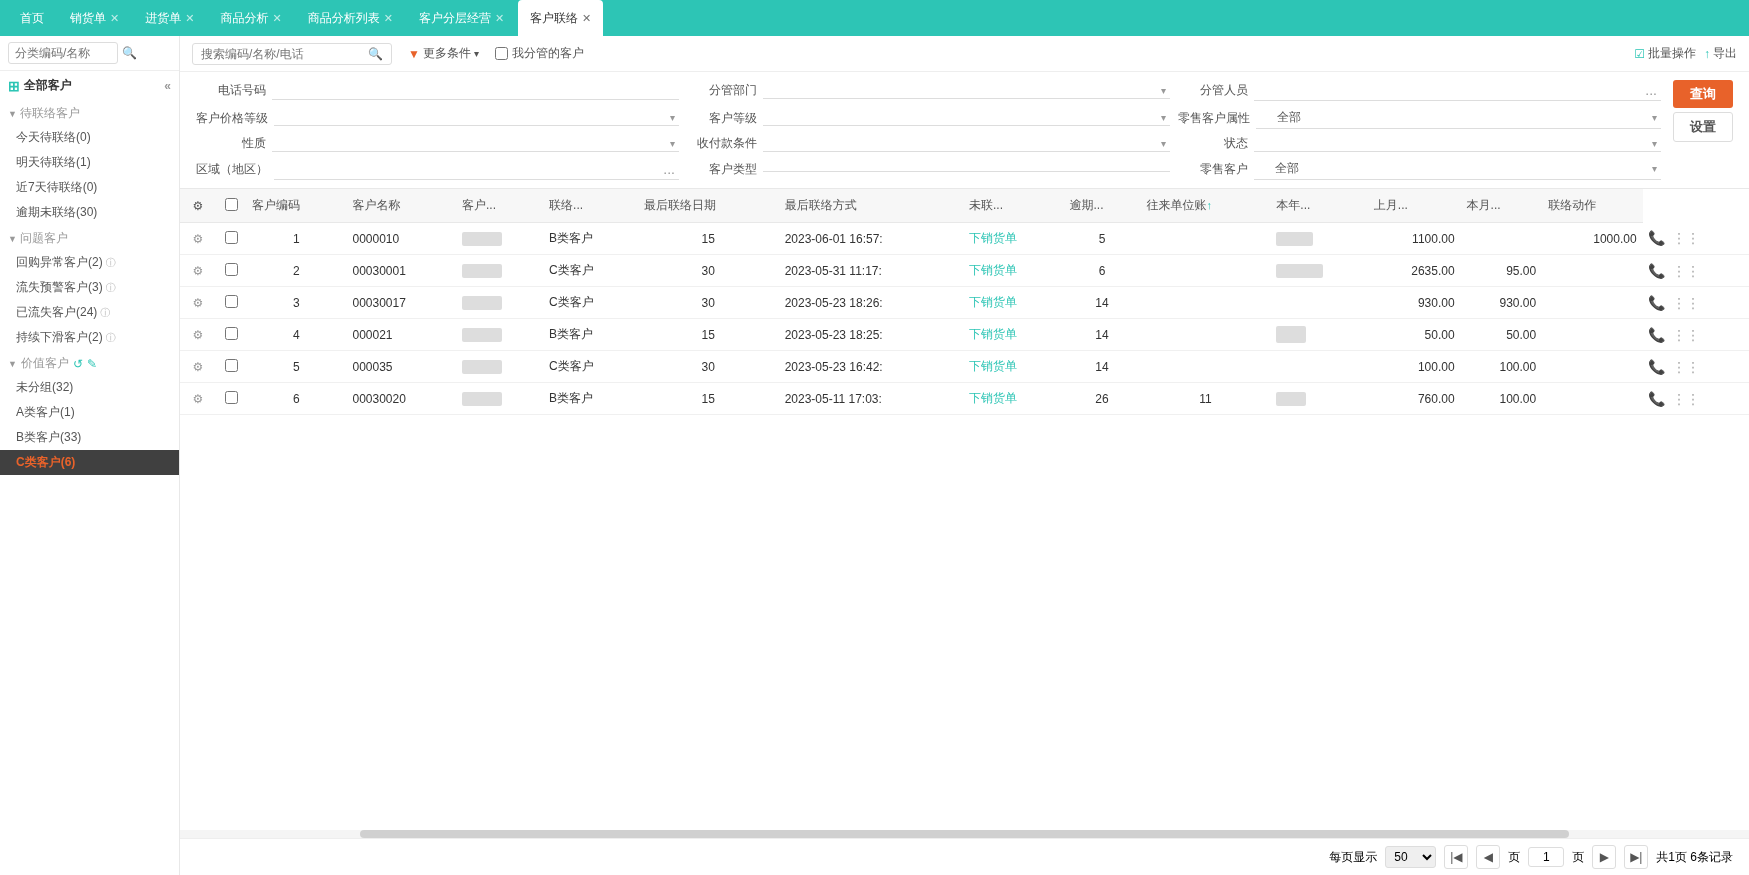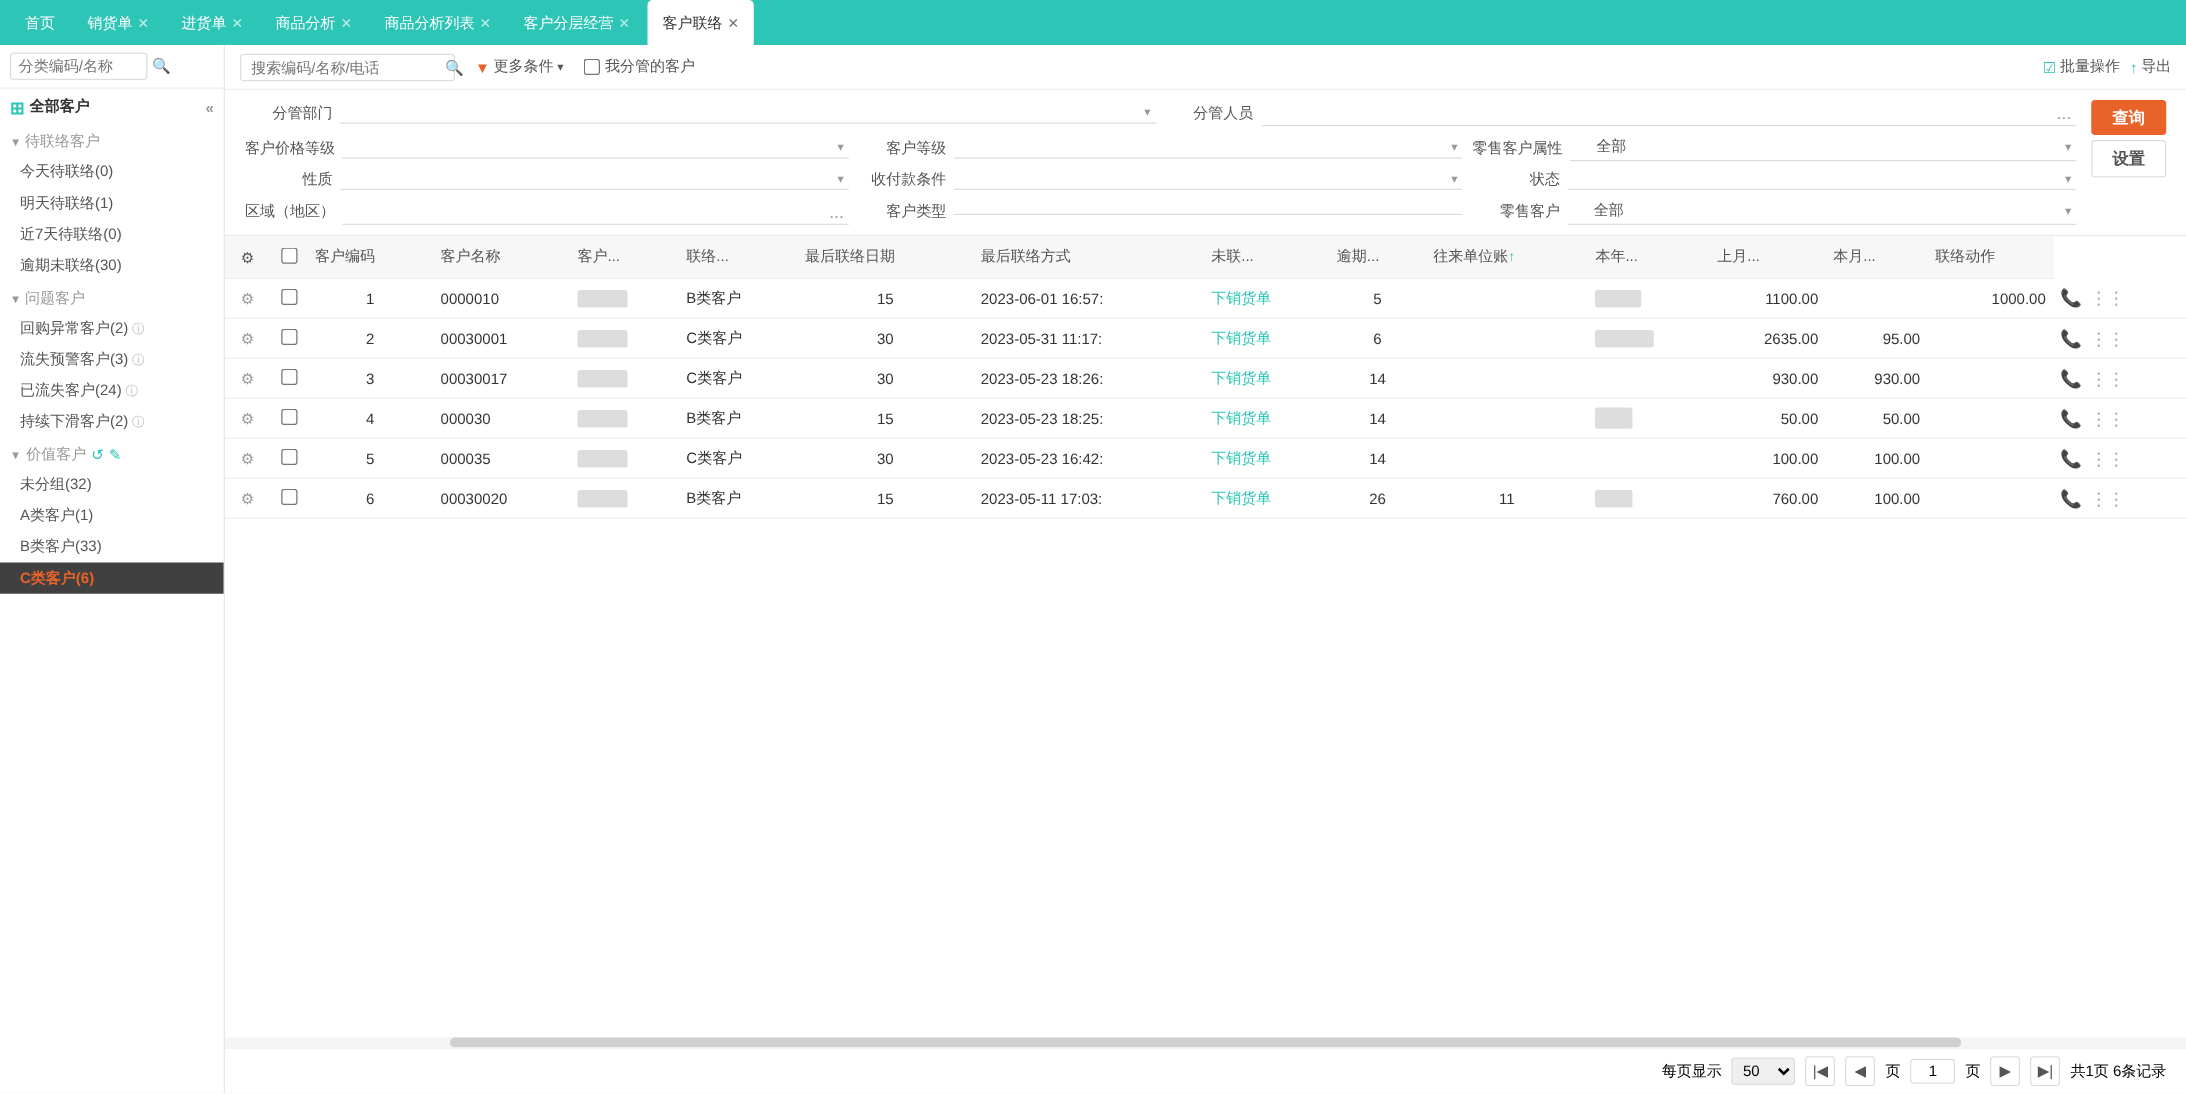--- a/index.html
+++ b/index.html
@@ -27,21 +27,21 @@
     .sidebar-section-label::before { content: "▼"; font-size: 9px; color: #999; }
     .sidebar-item { padding: 4px 8px 4px 16px; color: #555; cursor: pointer; display: flex; align-items: center; gap: 3px; }
     .sidebar-item.active { background: #404040; color: #e8622a; font-weight: bold; }
     .sidebar-item .hint-icon { color: #bbb; font-size: 10px; }
 
     
     .content-area { flex: 1; display: flex; flex-direction: column; overflow: hidden; }
 
     
     .toolbar { background: #fff; padding: 6px 12px; display: flex; align-items: center; gap: 8px; border-bottom: 1px solid #eee; }
-    .search-box { display: flex; align-items: center; border: 1px solid #ddd; border-radius: 3px; padding: 3px 8px; width: 172px; }
+    .search-box { display: flex; align-items: center; border: 1px solid #ddd; border-radius: 3px; padding: 3px 8px; width: 200px; }
     .search-box input { border: none; outline: none; font-size: 12px; width: 170px; }
     .search-box-icon { color: #e8622a; cursor: pointer; }
     .filter-btn { display: flex; align-items: center; gap: 3px; color: #555; cursor: pointer; padding: 3px 8px; border-radius: 3px; }
     .filter-icon { color: #e8622a; }
     .checkbox-label { display: flex; align-items: center; gap: 4px; color: #555; cursor: pointer; }
     .toolbar-right { margin-left: auto; display: flex; align-items: center; gap: 8px; }
     .batch-btn { display: flex; align-items: center; gap: 3px; color: #555; cursor: pointer; }
     .export-btn { display: flex; align-items: center; gap: 3px; color: #555; cursor: pointer; }
 
     
@@ -207,20 +207,24 @@
           <span>导出</span>
         </div>
       </div>
     </div>
 
     <div class="filter-panel">
       <div style="display:flex;gap:12px;align-items:flex-start;">
         <div style="flex:1;">
 
           <div class="filter-row">
+            <div class="filter-field">
+              <span class="filter-label">电话号码</span>
+              <input class="filter-input" type="text" style="width: 280px;">
+            </div>
             <div class="filter-field">
               <span class="filter-label">分管部门</span>
               <div class="filter-select" style="width:280px;">
                 <span class="filter-select-text"></span>
                 <span class="filter-select-arrow">▾</span>
               </div>
             </div>
             <div class="filter-field">
               <span class="filter-label">分管人员</span>
               <div class="filter-select" style="width:220px;">
@@ -396,21 +400,21 @@
         <div class="action-icons">
           <span class="action-icon" title="联络">📞</span>
           <span class="action-icon" title="更多">⋮⋮</span>
         </div>
       </td>
     </tr>
             <tr>
       <td class="col-gear"><span style="color:#999;cursor:pointer;">⚙</span></td>
       <td class="col-check"><input type="checkbox" style=""></td>
       <td style="text-align:center;">4</td>
-      <td>000030</td>
+      <td>000021</td>
       <td><span style="display:inline-block;background:#ddd;color:transparent;border-radius:2px;min-width:40px;">■■</span></td>
       <td>B类客户</td>
       <td style="text-align:center;">15</td>
       <td>2023-05-23 18:25:</td>
       <td><a class="link-text" href="#">下销货单</a></td>
       <td style="text-align:center;">14</td>
       <td style="text-align:center;"></td>
       <td><span style="display:inline-block;background:#ddd;color:transparent;border-radius:2px;min-width:30px;">经■</span></td>
       <td style="text-align:right;">50.00</td>
       <td style="text-align:right;">50.00</td>

